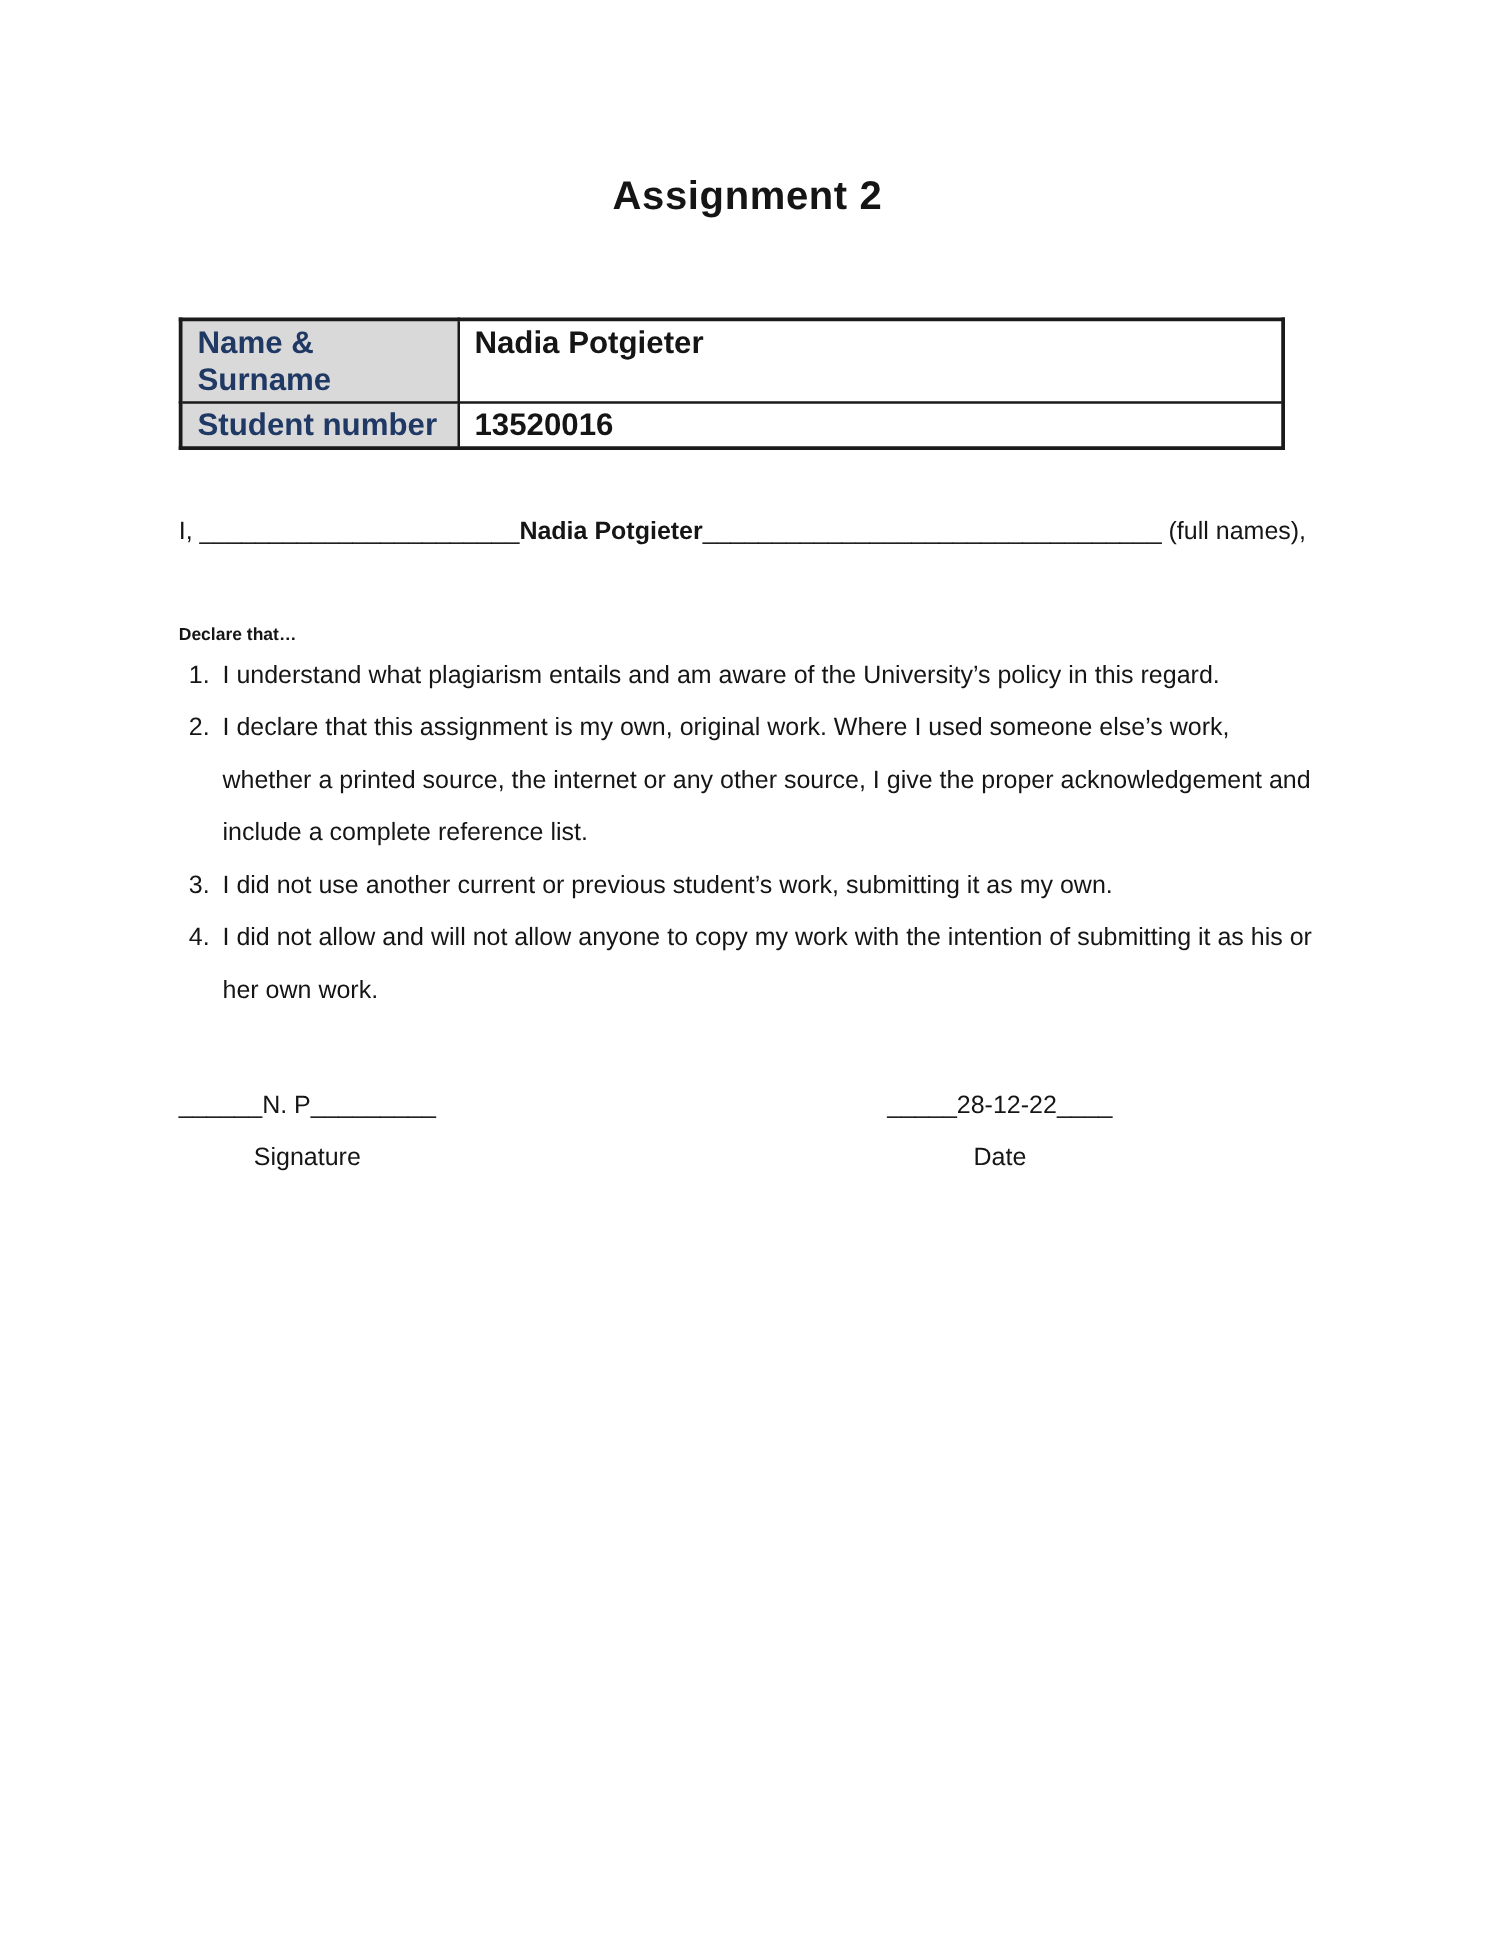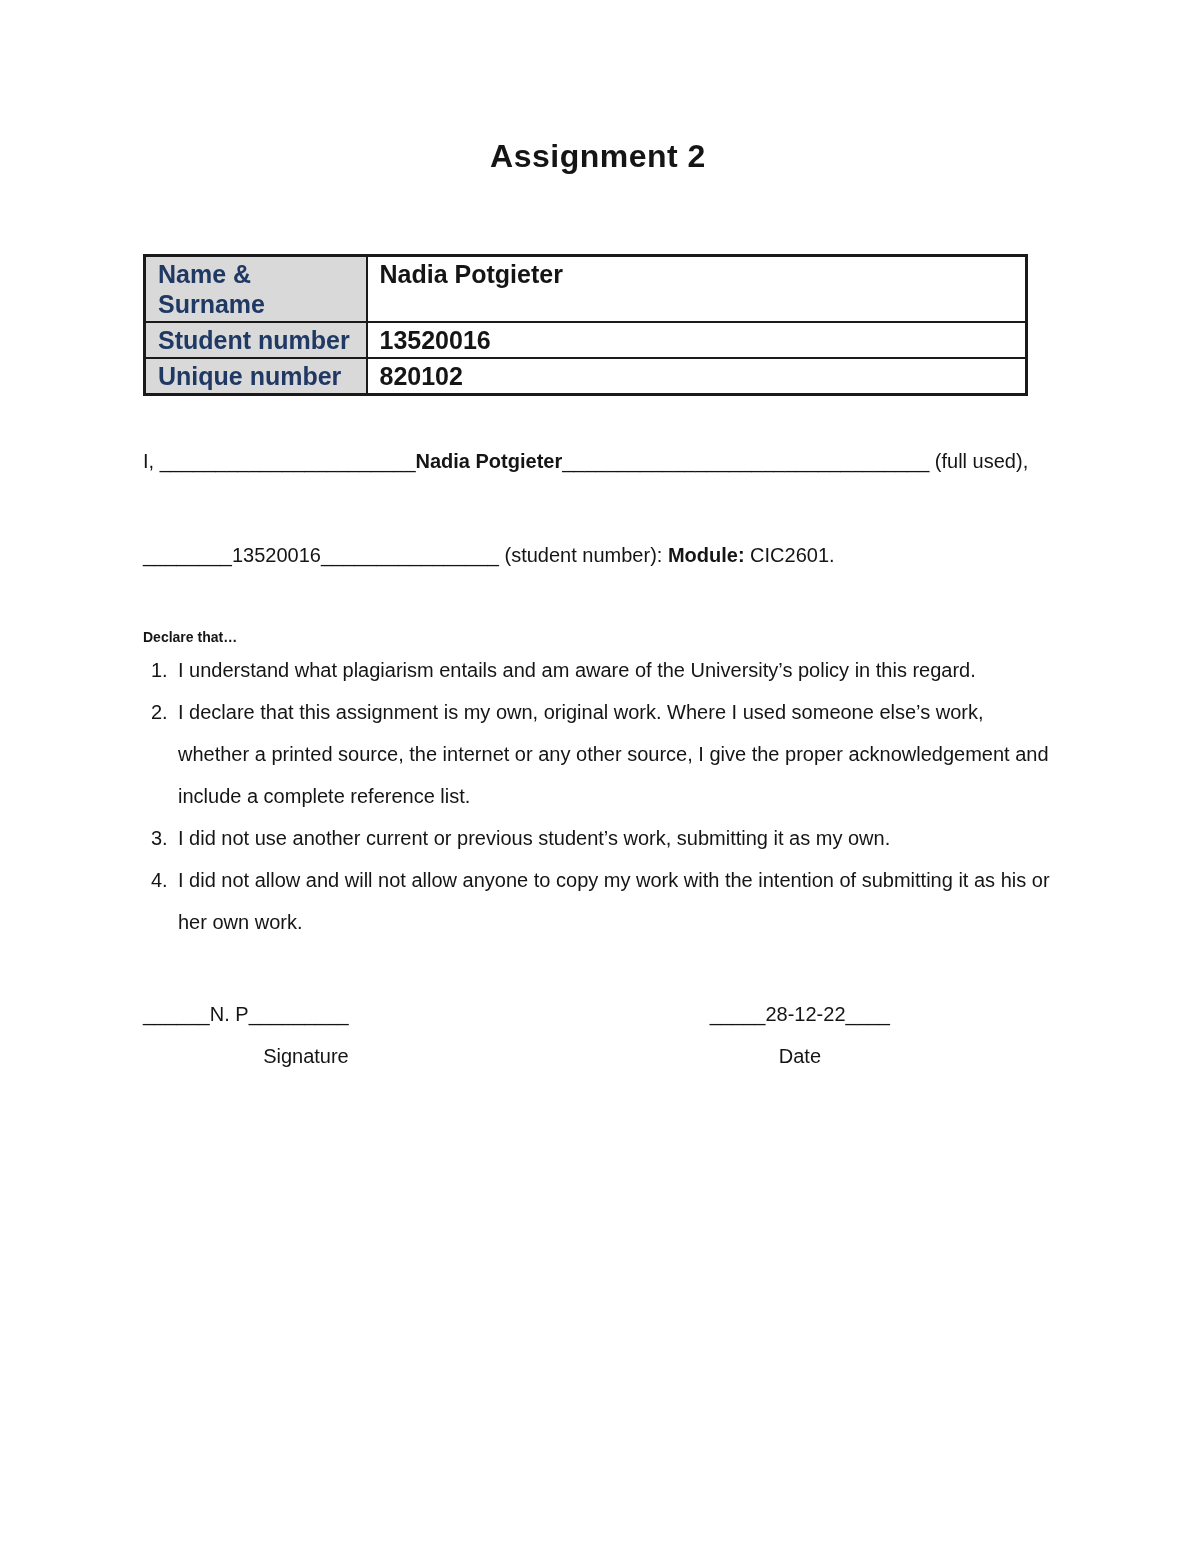--- a/index.html
+++ b/index.html
@@ -96,52 +96,47 @@
   .decl-item .itm-text { flex: 1; }
   
   .sign-row {
     margin-top: 50px;
     display: flex;
     width: 910px;
     font-size: 20px;
     line-height: 42px;
   }
   .sign-block { text-align: center; }
-  .sign-block.left { flex: 0 0 auto; text-align: right; }
+  .sign-block.left { flex: 0 0 auto; }
   .sign-block.right { margin-left: auto; margin-right: 163px; }
 </style>
 </head>
 <body>
 
 <div class="page">
 
   <div class="doc-title">Assignment 2</div>
 
   <table class="info-table">
     <tbody>
         <tr class="row-tall">
       <td class="info-label">Name &amp;
 Surname</td>
       <td class="info-value">Nadia Potgieter</td>
     </tr>
     <tr class="row-short">
       <td class="info-label">Student number</td>
       <td class="info-value">13520016</td>
     </tr>
-    <tr class="row-short">
-      <td class="info-label">Unique number</td>
-      <td class="info-value">820102</td>
-    </tr>
   </tbody>
     </table>
 
 
-  <p class="decl-par"><span>I, _______________________</span><span class="bold">Nadia Potgieter</span><span>_________________________________ (full used),</span></p>
+  <p class="decl-par"><span>I, _______________________</span><span class="bold">Nadia Potgieter</span><span>_________________________________ (full names),</span></p>
 
-  <p class="decl-par"><span>________13520016________________ (student number):  </span><span class="bold">Module:</span><span> CIC2601.</span></p>
 
   <div class="declare-that">Declare that…</div>
 
   <div class="decl-list">
     <div class="decl-item">
       <span class="num">1.</span>
       <span class="itm-text">I understand what plagiarism entails and am aware of the University’s policy in this regard.</span>
     </div>
     <div class="decl-item">
       <span class="num">2.</span>

